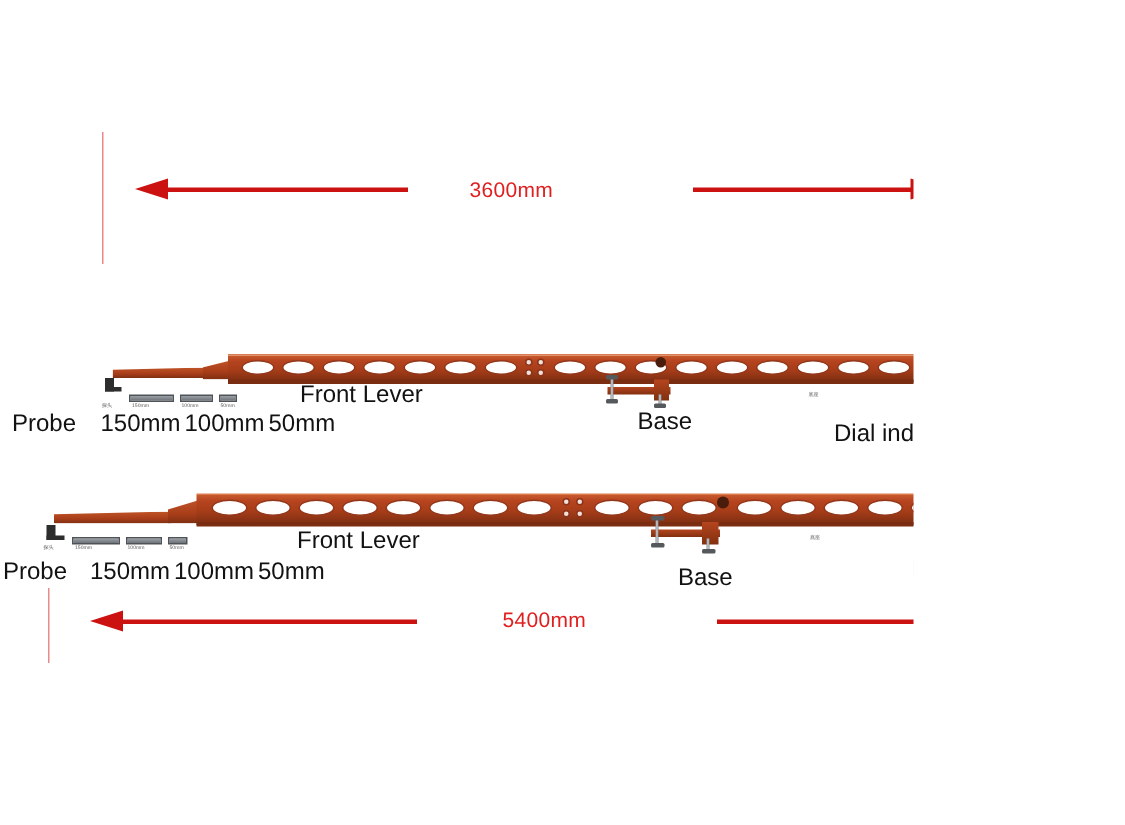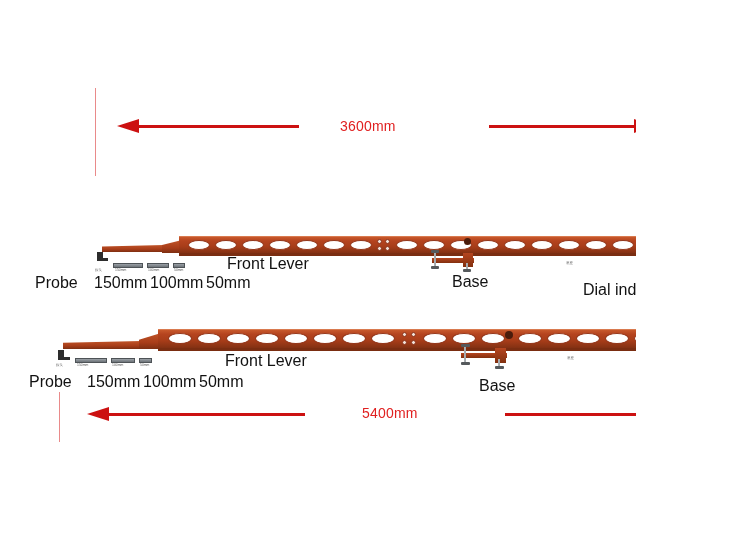--- a/index.html
+++ b/index.html
@@ -7,21 +7,20 @@
     padding: 0;
     background: #ffffff;
   }
   #stage {
     position: relative;
     width: 609px;
     height: 550px;
     background: #ffffff;
     overflow: hidden;
     font-family: "Liberation Sans", sans-serif;
-    margin-left: 27px;
   }
 
   
   .ext-line {
     position: absolute;
     width: 1px;
     background: #e98a8a;
   }
   .dim-shaft {
     position: absolute;

